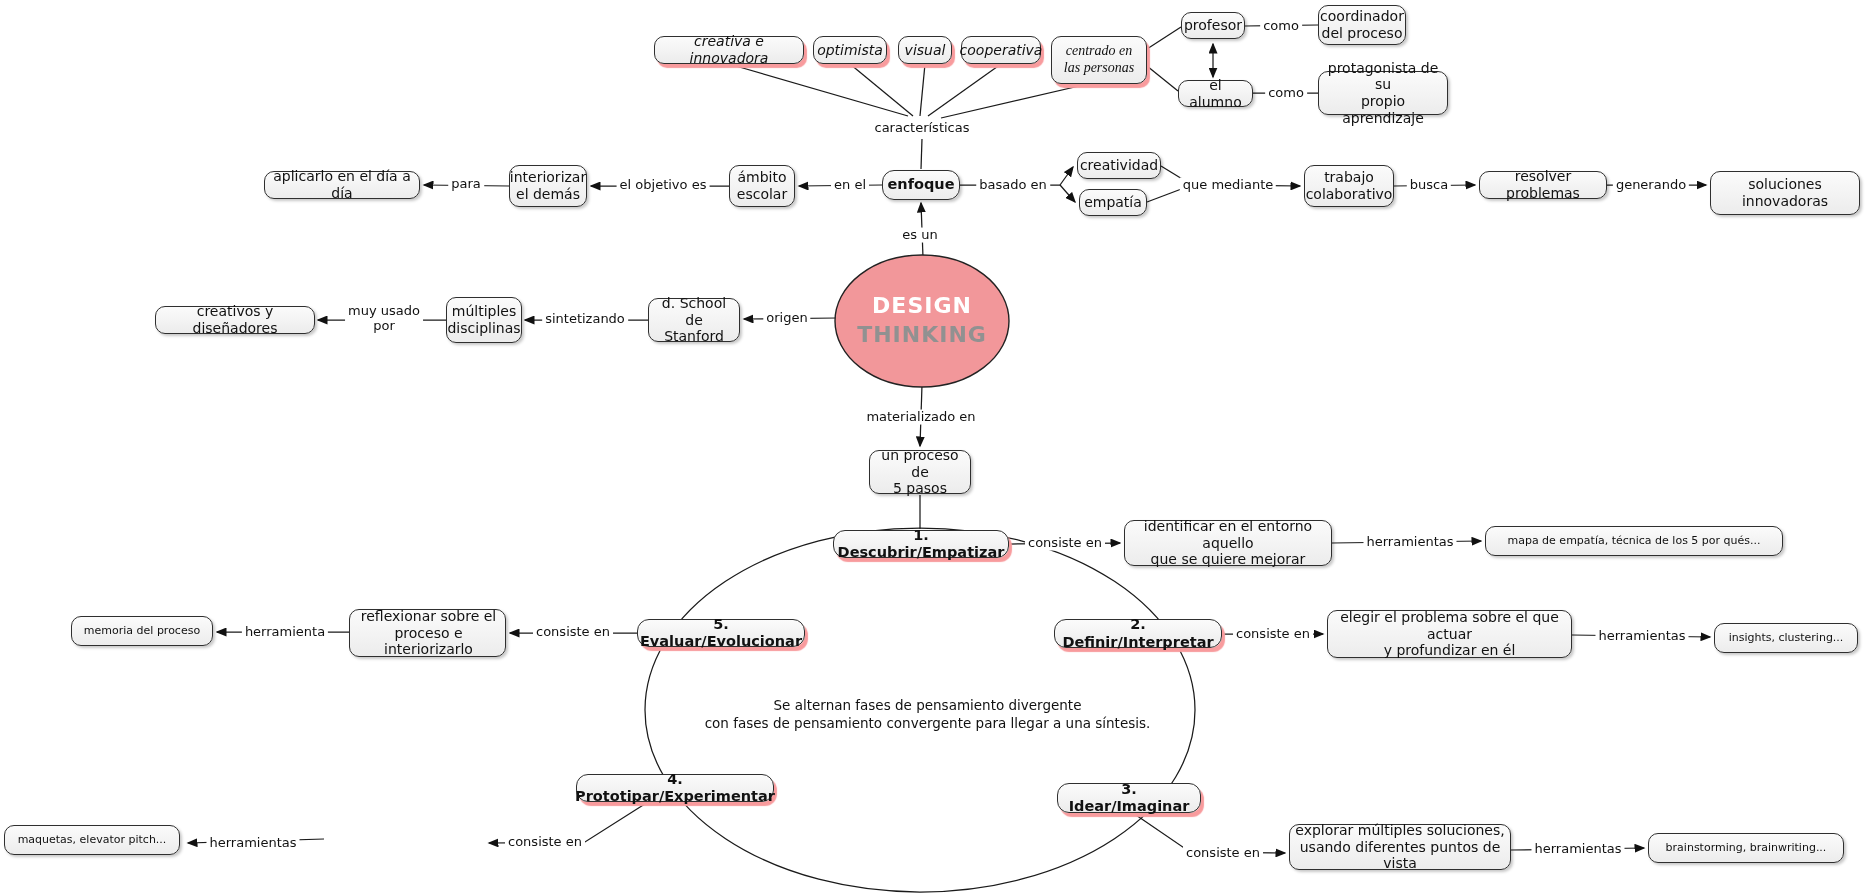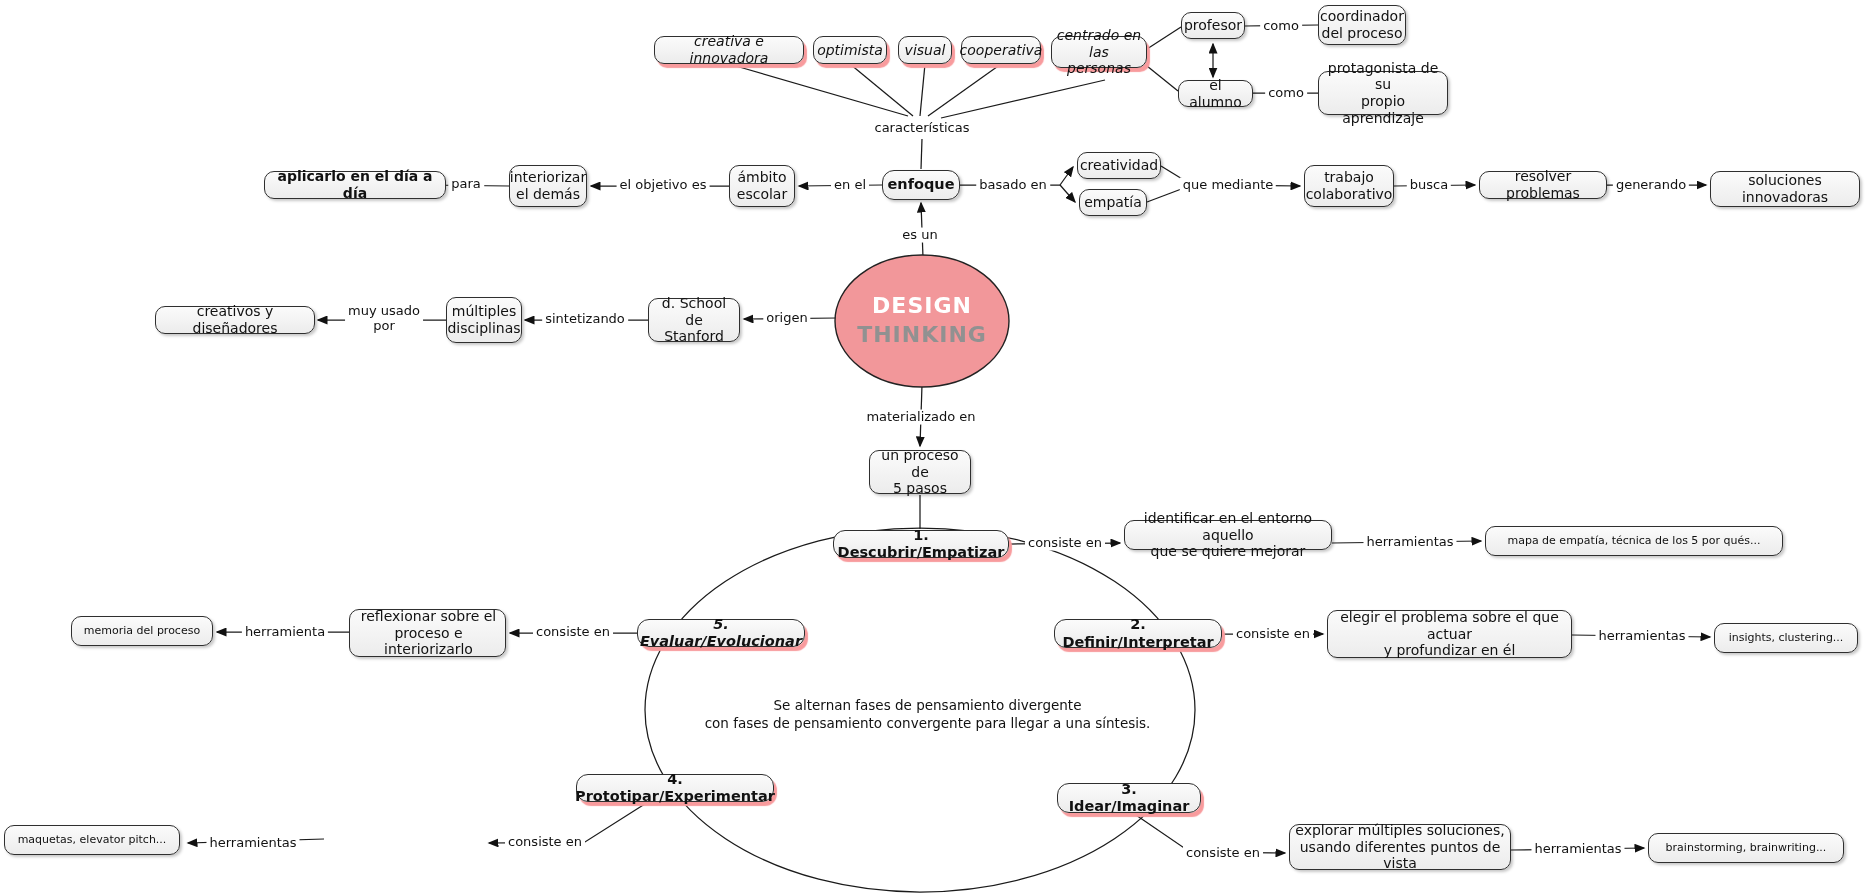--- a/index.html
+++ b/index.html
@@ -109,85 +109,85 @@
 
   <div class="main-ellipse-text" style="left:835px;top:259px;width:174px;height:124px;">
     <span class="t1">DESIGN</span>
     <span class="t2">THINKING</span>
   </div>
 
   <div class="node pink it" style="left:654px;top:36px;width:150px;height:28px;">creativa e innovadora</div>
   <div class="node pink it" style="left:813px;top:36px;width:74px;height:28px;">optimista</div>
   <div class="node pink it" style="left:898px;top:36px;width:54px;height:28px;">visual</div>
   <div class="node pink it" style="left:961px;top:36px;width:80px;height:28px;">cooperativa</div>
-  <div class="node pink it" style="left:1051px;top:36px;width:96px;height:32px;">centrado en
+  <div class="node pink it" style="left:1051px;top:36px;width:96px;height:48px;font-family:Liberation Serif, serif;">centrado en
 las personas</div>
   <div class="lbl" style="left:922px;top:128px;">características</div>
 
   <div class="node" style="left:1181px;top:12px;width:64px;height:27px;">profesor</div>
   <div class="lbl" style="left:1281px;top:26px;">como</div>
   <div class="node" style="left:1318px;top:5px;width:88px;height:40px;">coordinador
 del proceso</div>
   <div class="node" style="left:1178px;top:80px;width:75px;height:27px;">el alumno</div>
   <div class="lbl" style="left:1286px;top:93px;">como</div>
   <div class="node" style="left:1318px;top:71px;width:130px;height:44px;">protagonista de su
 propio aprendizaje</div>
 
-  <div class="node" style="left:264px;top:171px;width:182px;height:28px;font-weight:bold;">aplicarlo en el día a día</div>
+  <div class="node" style="left:264px;top:171px;width:156px;height:28px;">aplicarlo en el día a día</div>
   <div class="lbl" style="left:466px;top:184px;">para</div>
   <div class="node" style="left:509px;top:165px;width:78px;height:42px;">interiorizar
 el demás</div>
   <div class="lbl" style="left:663px;top:185px;">el objetivo es</div>
   <div class="node" style="left:729px;top:165px;width:66px;height:42px;">ámbito
 escolar</div>
   <div class="lbl" style="left:850px;top:185px;">en el</div>
   <div class="node bold" style="left:882px;top:170px;width:78px;height:30px;">enfoque</div>
   <div class="lbl" style="left:1013px;top:185px;">basado en</div>
   <div class="node" style="left:1077px;top:152px;width:84px;height:27px;">creatividad</div>
   <div class="node" style="left:1079px;top:189px;width:68px;height:27px;">empatía</div>
   <div class="lbl" style="left:1228px;top:185px;">que mediante</div>
   <div class="node" style="left:1304px;top:165px;width:90px;height:42px;">trabajo
 colaborativo</div>
   <div class="lbl" style="left:1429px;top:185px;">busca</div>
   <div class="node" style="left:1479px;top:171px;width:128px;height:28px;">resolver problemas</div>
   <div class="lbl" style="left:1651px;top:185px;">generando</div>
-  <div class="node" style="left:1710px;top:171px;width:150px;height:36px;border-radius:10px;">soluciones innovadoras</div>
+  <div class="node" style="left:1710px;top:171px;width:150px;height:44px;border-radius:10px;">soluciones innovadoras</div>
   <div class="lbl" style="left:920px;top:235px;">es un</div>
 
   <div class="lbl" style="left:787px;top:318px;">origen</div>
   <div class="node" style="left:648px;top:298px;width:92px;height:44px;">d. School de
 Stanford</div>
   <div class="lbl" style="left:585px;top:319px;">sintetizando</div>
   <div class="node" style="left:446px;top:297px;width:76px;height:46px;">múltiples
 disciplinas</div>
   <div class="lbl" style="left:384px;top:319px;">muy usado
 por</div>
   <div class="node" style="left:155px;top:306px;width:160px;height:28px;">creativos y diseñadores</div>
 
   <div class="lbl" style="left:921px;top:417px;">materializado en</div>
   <div class="node" style="left:869px;top:450px;width:102px;height:44px;">un proceso de
 5 pasos</div>
   <div class="note" style="left:655px;top:697px;width:545px;">Se alternan fases de pensamiento divergente
 con fases de pensamiento convergente para llegar a una síntesis.</div>
 
   <div class="node pink bold" style="left:833px;top:530px;width:176px;height:28px;">1. Descubrir/Empatizar</div>
   <div class="lbl" style="left:1065px;top:543px;">consiste en</div>
-  <div class="node" style="left:1124px;top:520px;width:208px;height:30px;">identificar en el entorno aquello
+  <div class="node" style="left:1124px;top:520px;width:208px;height:46px;">identificar en el entorno aquello
 que se quiere mejorar</div>
   <div class="lbl" style="left:1410px;top:542px;">herramientas</div>
   <div class="node small" style="left:1485px;top:526px;width:298px;height:30px;">mapa de empatía, técnica de los 5 por qués...</div>
 
   <div class="node pink bold" style="left:1054px;top:619px;width:168px;height:29px;">2. Definir/Interpretar</div>
   <div class="lbl" style="left:1273px;top:634px;">consiste en</div>
   <div class="node" style="left:1327px;top:610px;width:245px;height:48px;">elegir el problema sobre el que actuar
 y profundizar en él</div>
   <div class="lbl" style="left:1642px;top:636px;">herramientas</div>
   <div class="node small" style="left:1714px;top:623px;width:144px;height:30px;">insights, clustering...</div>
 
-  <div class="node pink bold" style="left:637px;top:619px;width:168px;height:28px;font-style:italic;">5. Evaluar/Evolucionar</div>
+  <div class="node pink bold" style="left:637px;top:619px;width:168px;height:28px;">5. Evaluar/Evolucionar</div>
   <div class="lbl" style="left:573px;top:632px;">consiste en</div>
   <div class="node" style="left:349px;top:609px;width:157px;height:48px;padding-left:6px;">reflexionar sobre el
 proceso e interiorizarlo</div>
   <div class="lbl" style="left:285px;top:632px;">herramienta</div>
   <div class="node small" style="left:71px;top:616px;width:142px;height:30px;">memoria del proceso</div>
 
   <div class="node pink bold" style="left:576px;top:774px;width:198px;height:28px;">4. Prototipar/Experimentar</div>
   <div class="lbl" style="left:545px;top:842px;">consiste en</div>
   <div class="lbl" style="left:253px;top:843px;">herramientas</div>
   <div class="node small" style="left:4px;top:825px;width:176px;height:30px;">maquetas, elevator pitch...</div>

